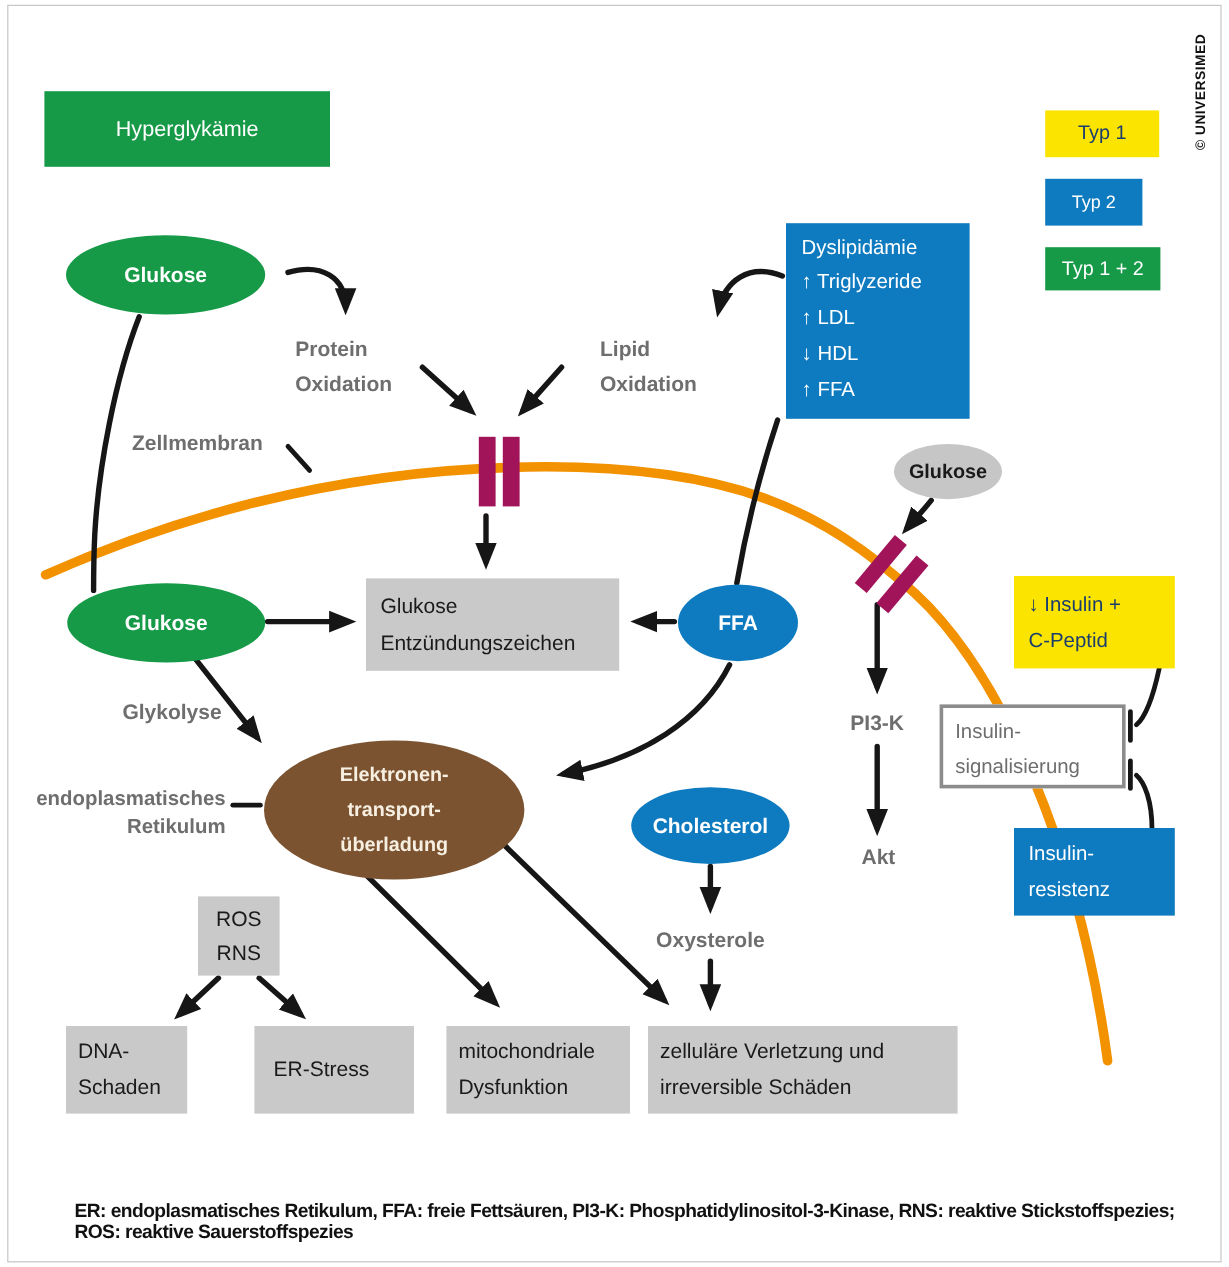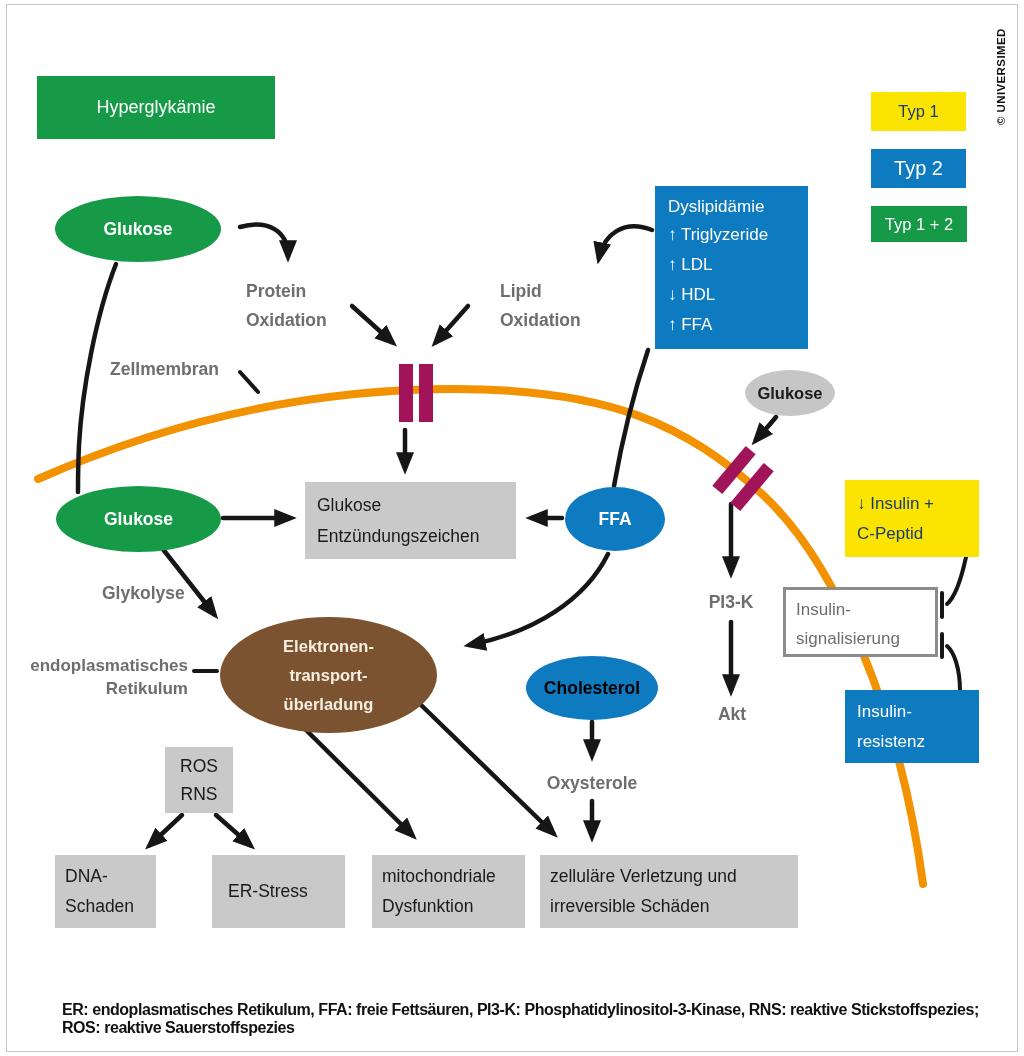--- a/index.html
+++ b/index.html
@@ -78,21 +78,21 @@
 
   <div class="box green-box center node abs" style="left:37px;top:76px;width:238px;height:63px;font-size:18px;">
       <span>Hyperglykämie</span>
     </div>
 
   <div id="credit" class="node">© UNIVERSIMED</div>
 
   <div class="box yellow-box center node abs" style="left:871px;top:92px;width:95px;height:39px;font-size:16.5px;">
       <span>Typ 1</span>
     </div>
-  <div class="box blue-box center node abs" style="left:871px;top:149px;width:95px;height:39px;font-size:20px;">
+  <div class="box blue-box center node abs" style="left:871px;top:149px;width:81px;height:39px;font-size:15px;">
       <span>Typ 2</span>
     </div>
   <div class="box green-box center node abs" style="left:871px;top:206px;width:96px;height:36px;font-size:16.5px;">
       <span>Typ 1 + 2</span>
     </div>
 
   <div class="ellipse node" style="left:55px;top:196px;width:166px;height:66px;background:var(--green);color:#fff;font-size:17.5px;">
       <span>Glukose</span>
     </div>
 
@@ -141,21 +141,21 @@
   <div class="box yellow-box pre node abs" style="left:845px;top:480px;width:134px;height:77px;padding:9px 0 0 12px;font-size:17px;line-height:30px;">↓ Insulin +
 C-Peptid</div>
 
   <div class="box pre node abs" style="left:783px;top:587px;width:155px;height:70px;background:#fff;border:3px solid #8c8c8c;
               color:var(--gray-text);padding:5px 0 0 10px;font-size:17px;line-height:29px;">Insulin-
 signalisierung</div>
 
   <div class="box blue-box pre node abs" style="left:845px;top:690px;width:134px;height:73px;padding:7px 0 0 12px;font-size:17px;line-height:30px;">Insulin-
 resistenz</div>
 
-  <div class="ellipse node" style="left:526px;top:656px;width:132px;height:64px;background:var(--blue);color:#000000;font-size:17.5px;">
+  <div class="ellipse node" style="left:526px;top:656px;width:132px;height:64px;background:var(--blue);color:#ffffff;font-size:17.5px;">
       <span>Cholesterol</span>
     </div>
 
   <div class="lbl node" style="left:540px;top:769px;width:104px;text-align:center;">Oxysterole</div>
 
   <div class="box gray-box pre center node abs" style="left:165px;top:747px;width:68px;height:66px;font-size:17.5px;line-height:28px;">ROS
 RNS</div>
 
   <div class="box gray-box pre node abs" style="left:55px;top:855px;width:101px;height:73px;padding:6px 0 0 10px;font-size:17.5px;line-height:30px;">DNA-
 Schaden</div>

